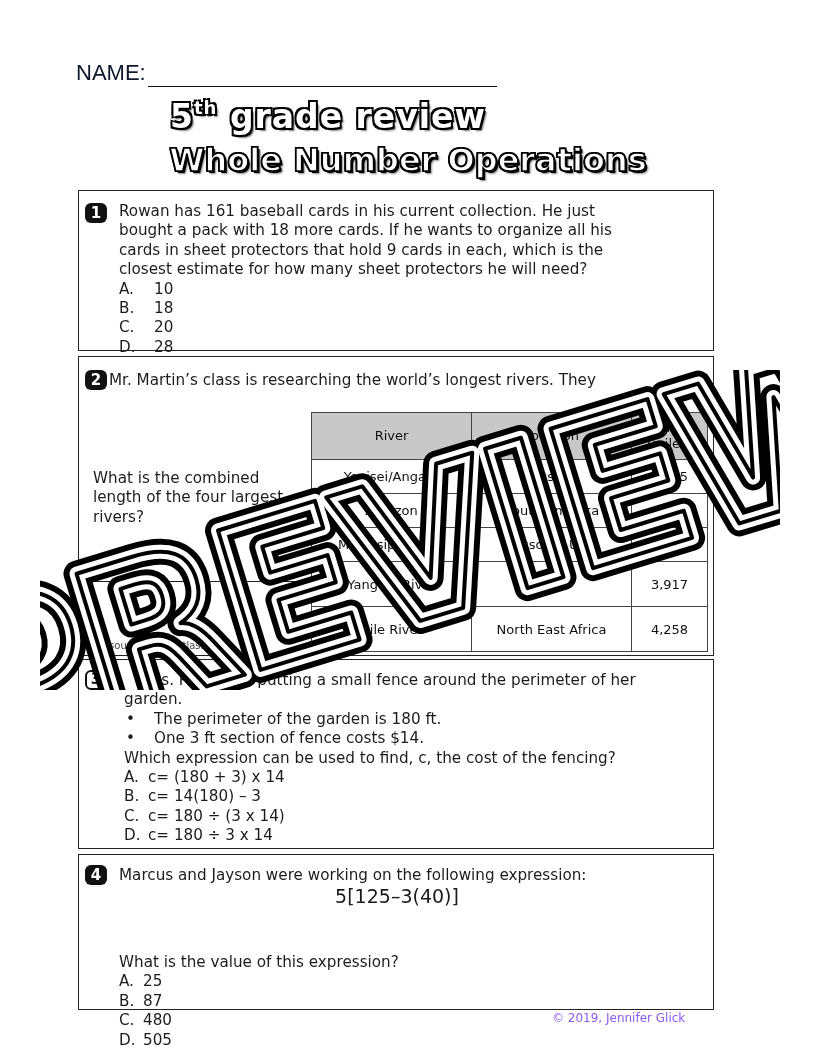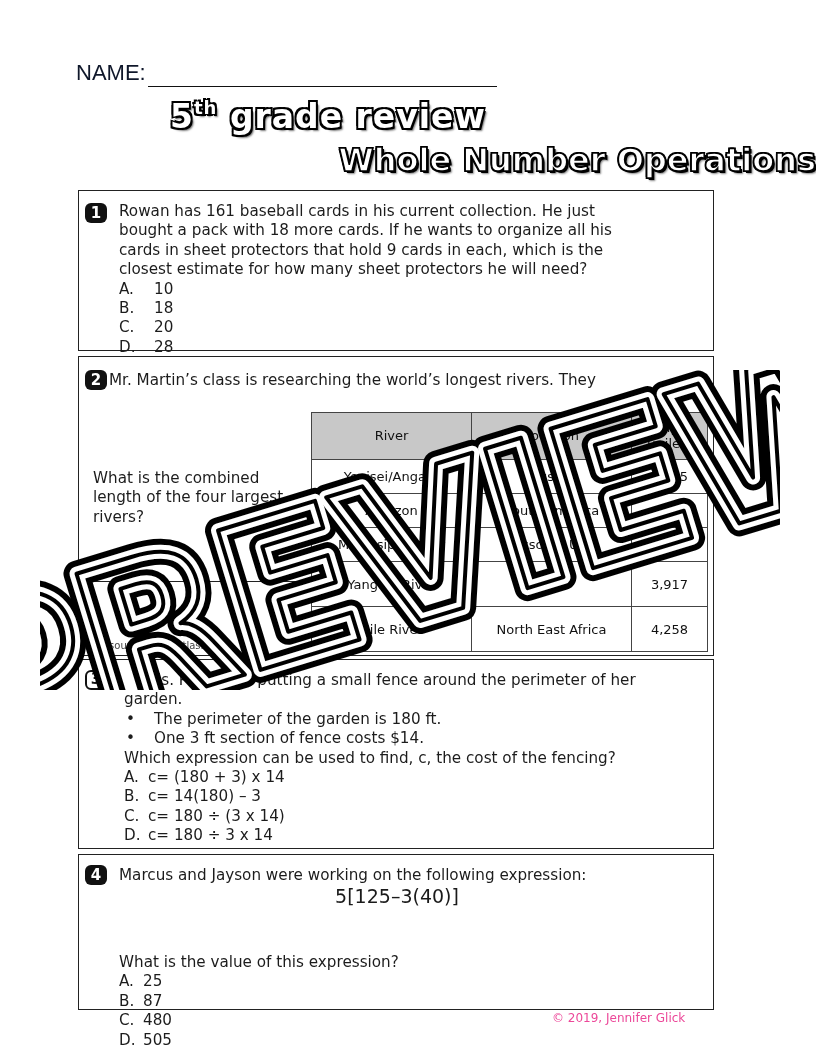--- a/index.html
+++ b/index.html
@@ -7,21 +7,21 @@
   body { position: relative; font-family: "DejaVu Sans", sans-serif; color: #1a1a1a; }
 
   .name-row { position: absolute; left: 76px; top: 60px; font-family: "Liberation Sans", sans-serif; font-size: 22px; color: #0f172a; }
   .name-line { position: absolute; left: 148px; top: 86px; width: 349px; height: 0; border-bottom: 1.5px solid #111; }
 
   .title1 { position: absolute; left: 0; width: 656px; top: 97px; text-align: center;
     font-family: "DejaVu Sans", sans-serif; font-weight: bold; font-size: 33px; letter-spacing: 1px;
     color: #fff; -webkit-text-stroke: 2px #000; paint-order: stroke fill;
     text-shadow: 0 0 0 #000, 2px 2px 0 #000, -2px -2px 0 #000, 2px -2px 0 #000, -2px 2px 0 #000, 3px 3px 2px #777; }
   .title1 sup { font-size: 18px; vertical-align: 14px; }
-  .title2 { position: absolute; left: 0; width: 816px; top: 141px; text-align: right;
+  .title2 { position: absolute; left: 0; width: 816px; top: 141px; text-align: center;
     font-family: "DejaVu Sans", sans-serif; font-weight: bold; font-size: 32px;
     color: #fff; -webkit-text-stroke: 1.5px #000;
     text-shadow: 2px 2px 0 #000, -1px -1px 0 #000, 1px -1px 0 #000, -1px 1px 0 #000, 3px 3px 2px #888; }
 
   .qbox { position: absolute; left: 78px; width: 636px; border: 1.3px solid #222; background: #fff; }
   #q1 { top: 190px; height: 161px; }
   #q2 { top: 356px; height: 300px; }
   #q3 { top: 659px; height: 190px; }
   #q4 { top: 854px; height: 156px; }
 
@@ -40,21 +40,21 @@
   .chart-table th { background: #c8c8c8; font-weight: normal; height: 47px; font-size: 13px; line-height: 16px; }
   .chart-table td { height: 34px; }
   .chart-table tr.tall td { height: 45px; }
   .col-river { width: 160px; } .col-loc { width: 160px; } .col-len { width: 76px; }
 
   .answer-line { position: absolute; left: 15px; top: 224px; width: 216px; border-bottom: 1px solid #222; }
   .source { position: absolute; left: 8px; top: 283px; font-size: 10px; color: #444; font-family: "DejaVu Sans", sans-serif; }
 
   .expr { position: absolute; left: 0; width: 636px; top: 30px; text-align: center; font-size: 19px; font-family: "DejaVu Sans", sans-serif; }
 
-  .copyright { position: absolute; left: 552px; top: 1011px; font-size: 12px; font-family: "DejaVu Sans", sans-serif; color: #ec4899; }
+  .copyright { position: absolute; left: 552px; top: 1011px; font-size: 12px; font-family: "DejaVu Sans", sans-serif; color: #8b5cf6; }
 
   .watermark { position: absolute; left: 40px; top: 370px; width: 740px; height: 320px; pointer-events: none; }
 </style>
 </head>
 <body>
 
 <div class="name-row">NAME:</div>
 <div class="name-line"></div>
 
 <div class="title1"><span>5</span><sup>th</sup><span> grade review</span></div>

